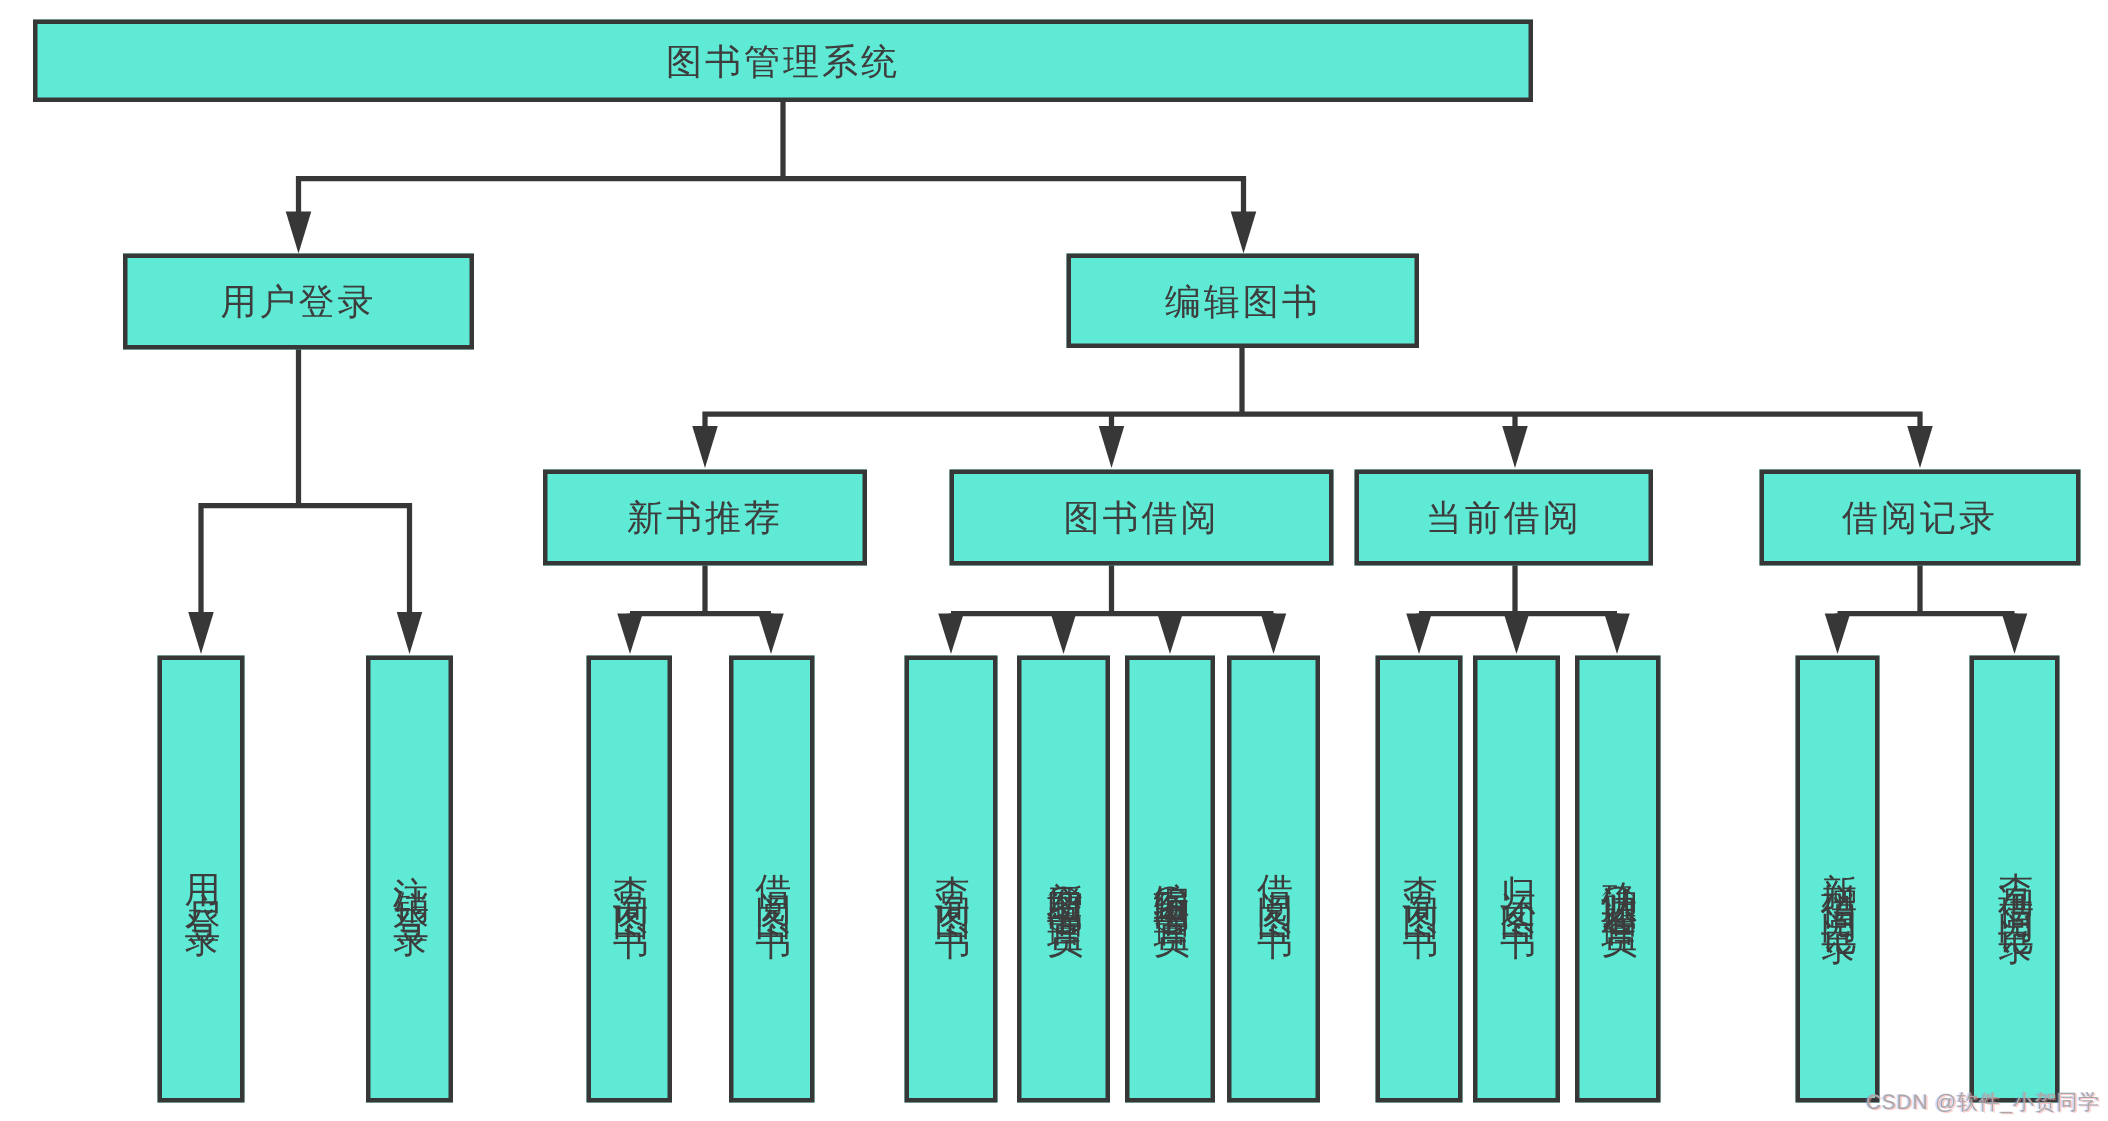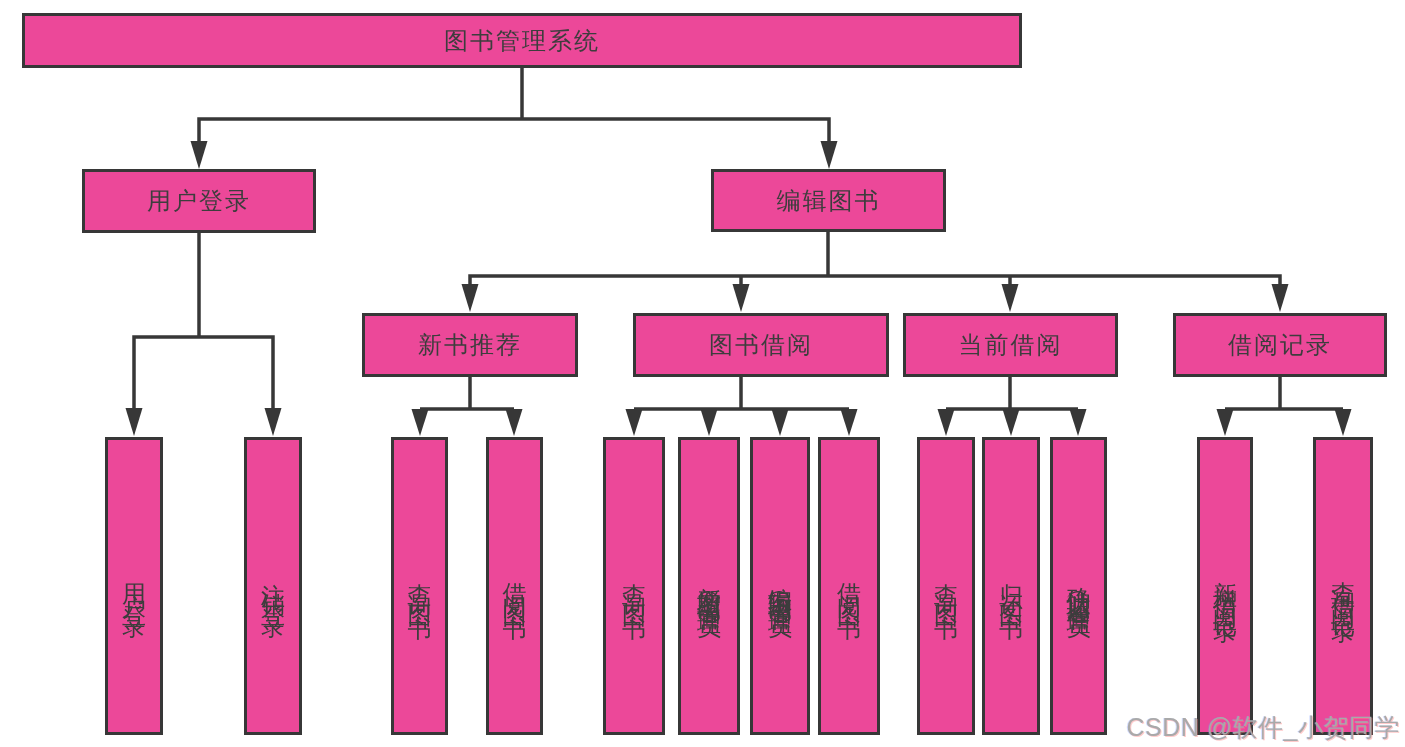--- a/index.html
+++ b/index.html
@@ -3,33 +3,33 @@
 <meta charset="utf-8">
 <style>
   html,body{margin:0;padding:0;}
   body{
     width:1405px;height:747px;position:relative;background:#ffffff;
     font-family:"Liberation Sans","DejaVu Sans",sans-serif;
     overflow:hidden;
   }
   #connectors{position:absolute;left:0;top:0;width:1405px;height:747px;}
   .box{
-    position:absolute;background:#ec4899;border:3px solid #373737;
+    position:absolute;background:#5eead4;border:3px solid #373737;
     box-sizing:border-box;display:flex;align-items:center;justify-content:center;
     color:#3d3d3d;z-index:2;
   }
   .hlabel{font-size:24px;letter-spacing:2px;white-space:nowrap;}
   .leaf{border-width:3px;}
   .vtext{
     writing-mode:vertical-rl;text-orientation:mixed;
     font-size:24px;line-height:1.0;white-space:nowrap;
   }
   #watermark{
     position:absolute;right:5px;bottom:3px;z-index:3;
-    font-size:25px;color:#a9a9a9;letter-spacing:0.5px;white-space:nowrap;
+    font-size:14px;color:#a9a9a9;letter-spacing:0.5px;white-space:nowrap;
     text-shadow:1px 1px 0 rgba(255,140,140,0.45), -1px 0 0 rgba(120,150,255,0.30);
   }
 </style>
 </head>
 <body>
 
 <svg id="connectors" viewBox="0 0 1405 747" xmlns="http://www.w3.org/2000/svg">
   <g stroke="#373737" stroke-width="3.5" fill="none">
 
     <path d="M522,68 L522,119"></path>
@@ -84,21 +84,21 @@
 <div class="box" style="left:711px;top:169px;width:235px;height:63px;">
   <span class="hlabel">编辑图书</span>
 </div>
 
 <div class="box" style="left:362px;top:313px;width:216px;height:64px;">
   <span class="hlabel">新书推荐</span>
 </div>
 <div class="box" style="left:633px;top:313px;width:256px;height:64px;">
   <span class="hlabel">图书借阅</span>
 </div>
-<div class="box" style="left:903px;top:313px;width:215px;height:64px;">
+<div class="box" style="left:903px;top:313px;width:199px;height:64px;">
   <span class="hlabel">当前借阅</span>
 </div>
 <div class="box" style="left:1173px;top:313px;width:214px;height:64px;">
   <span class="hlabel">借阅记录</span>
 </div>
 
 <div class="box leaf" style="left:105px;top:437px;width:58px;height:298px;">
   <span class="vtext" style="letter-spacing: 11px;">用户登录</span>
 </div>
 <div class="box leaf" style="left:244px;top:437px;width:58px;height:298px;">

